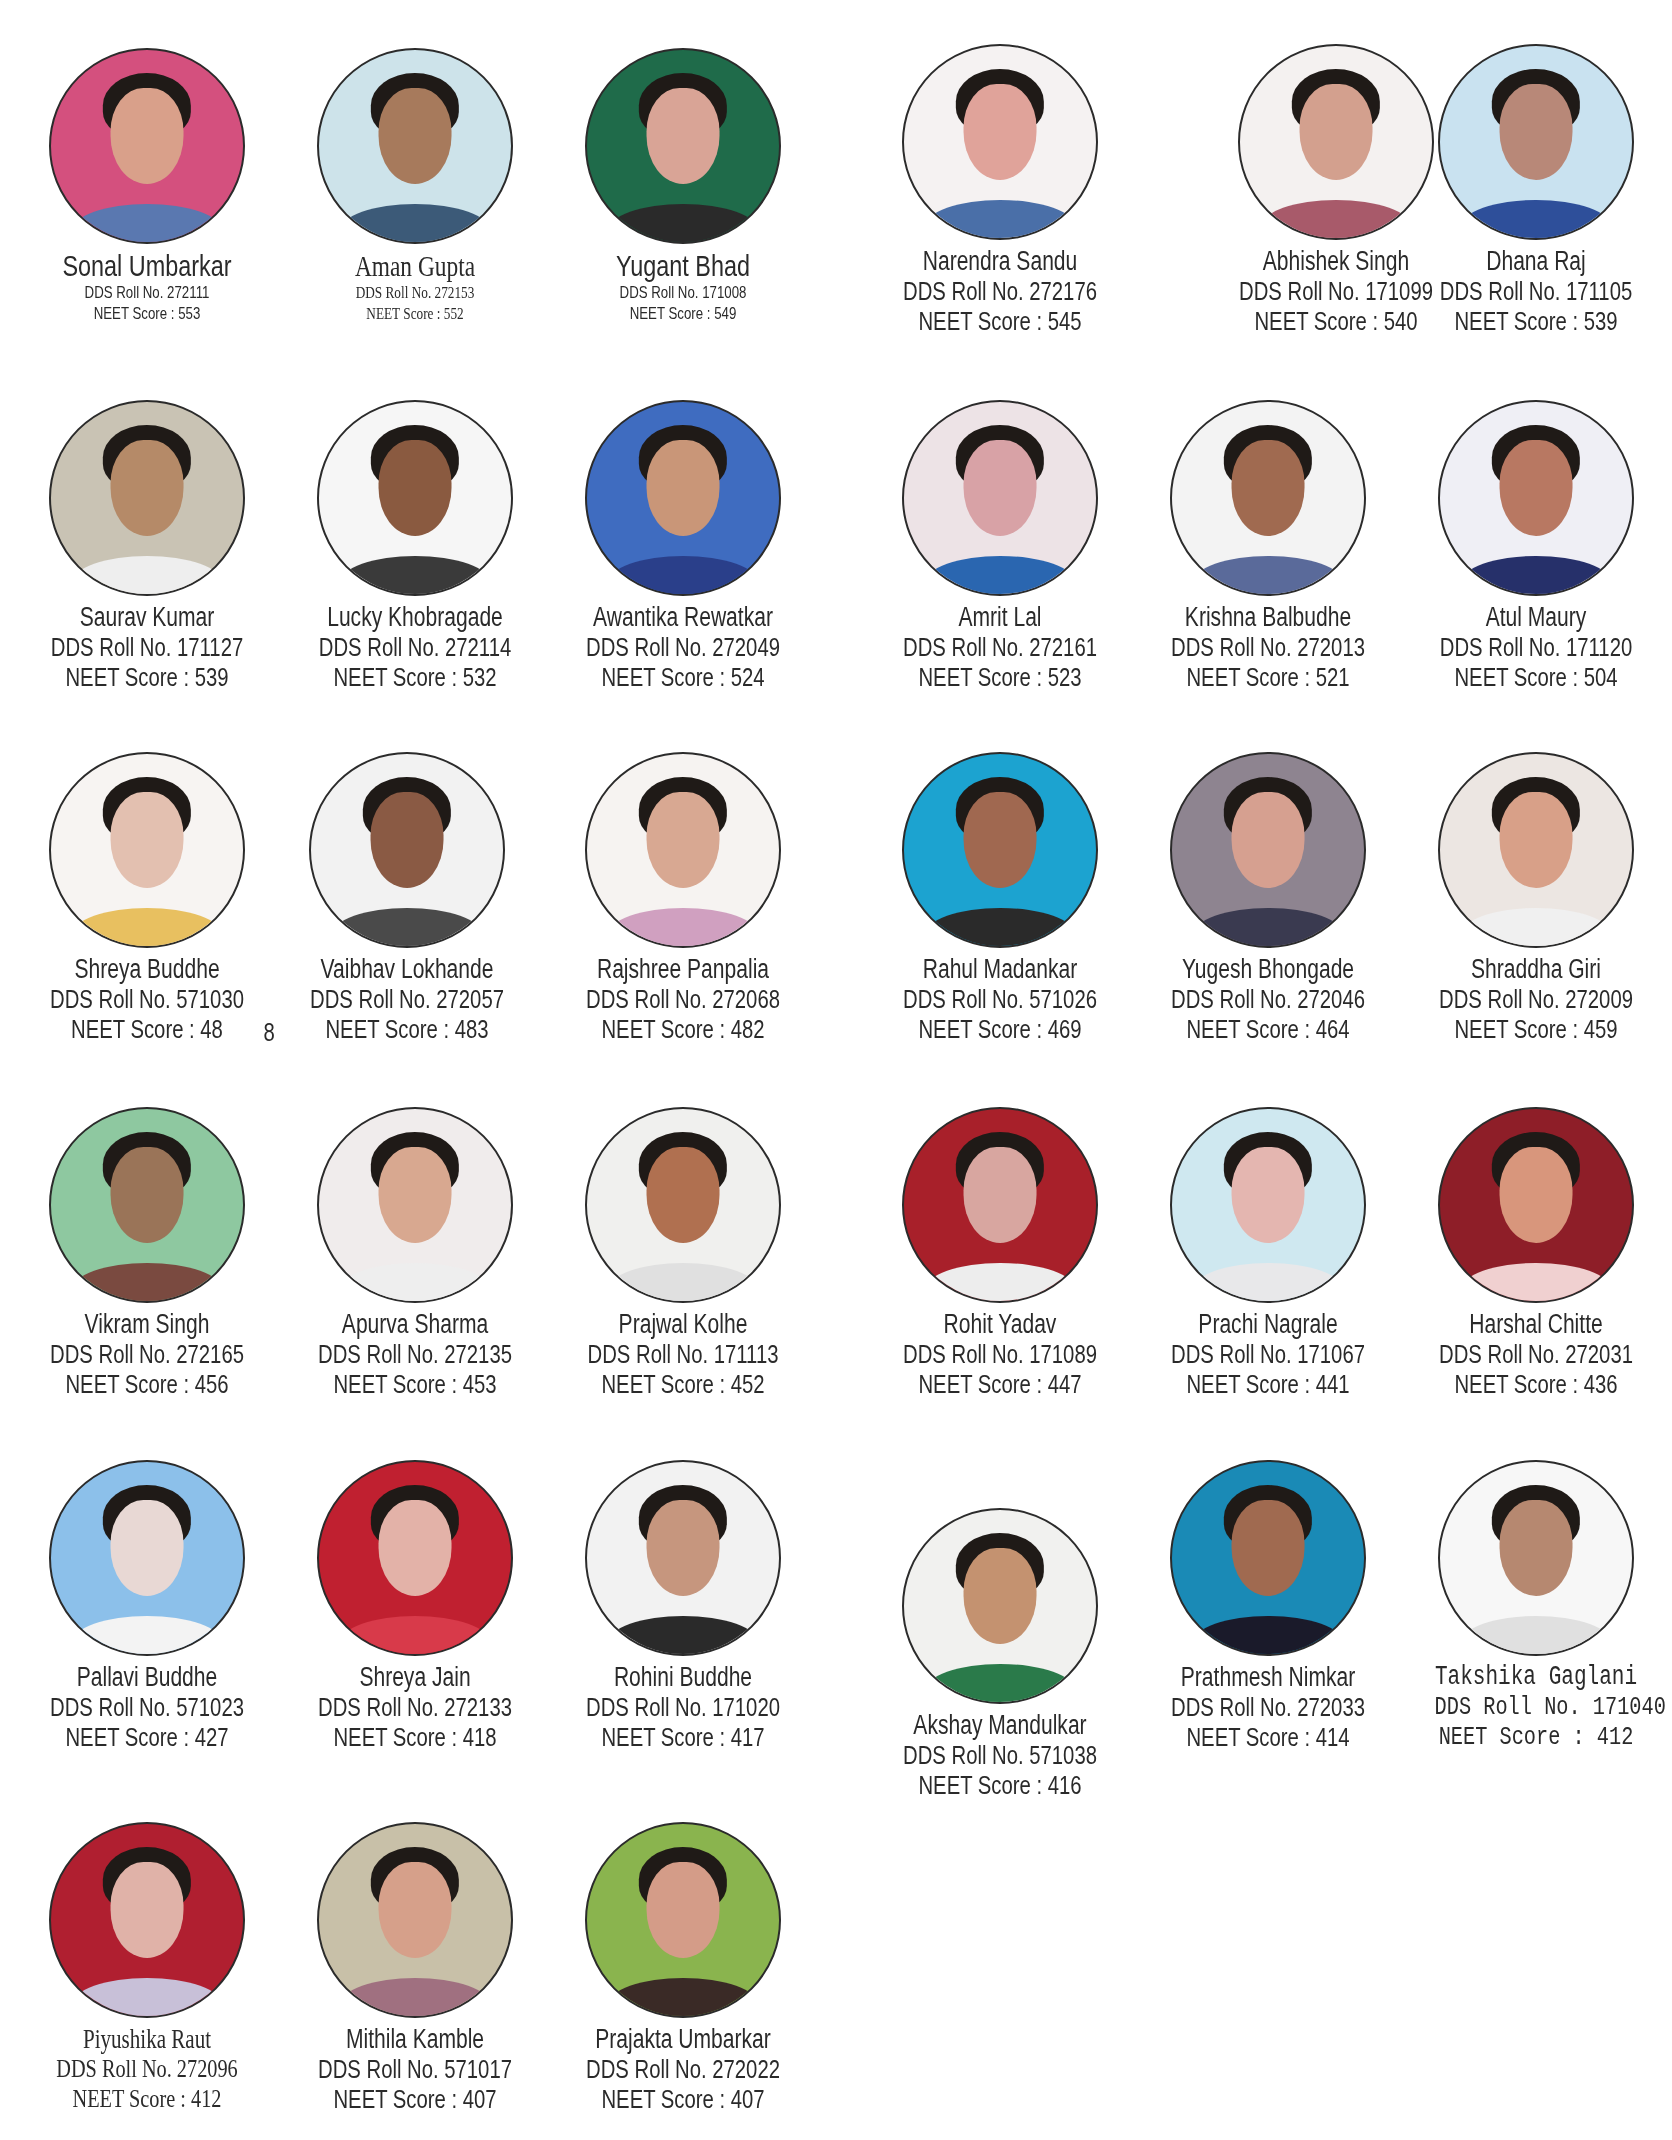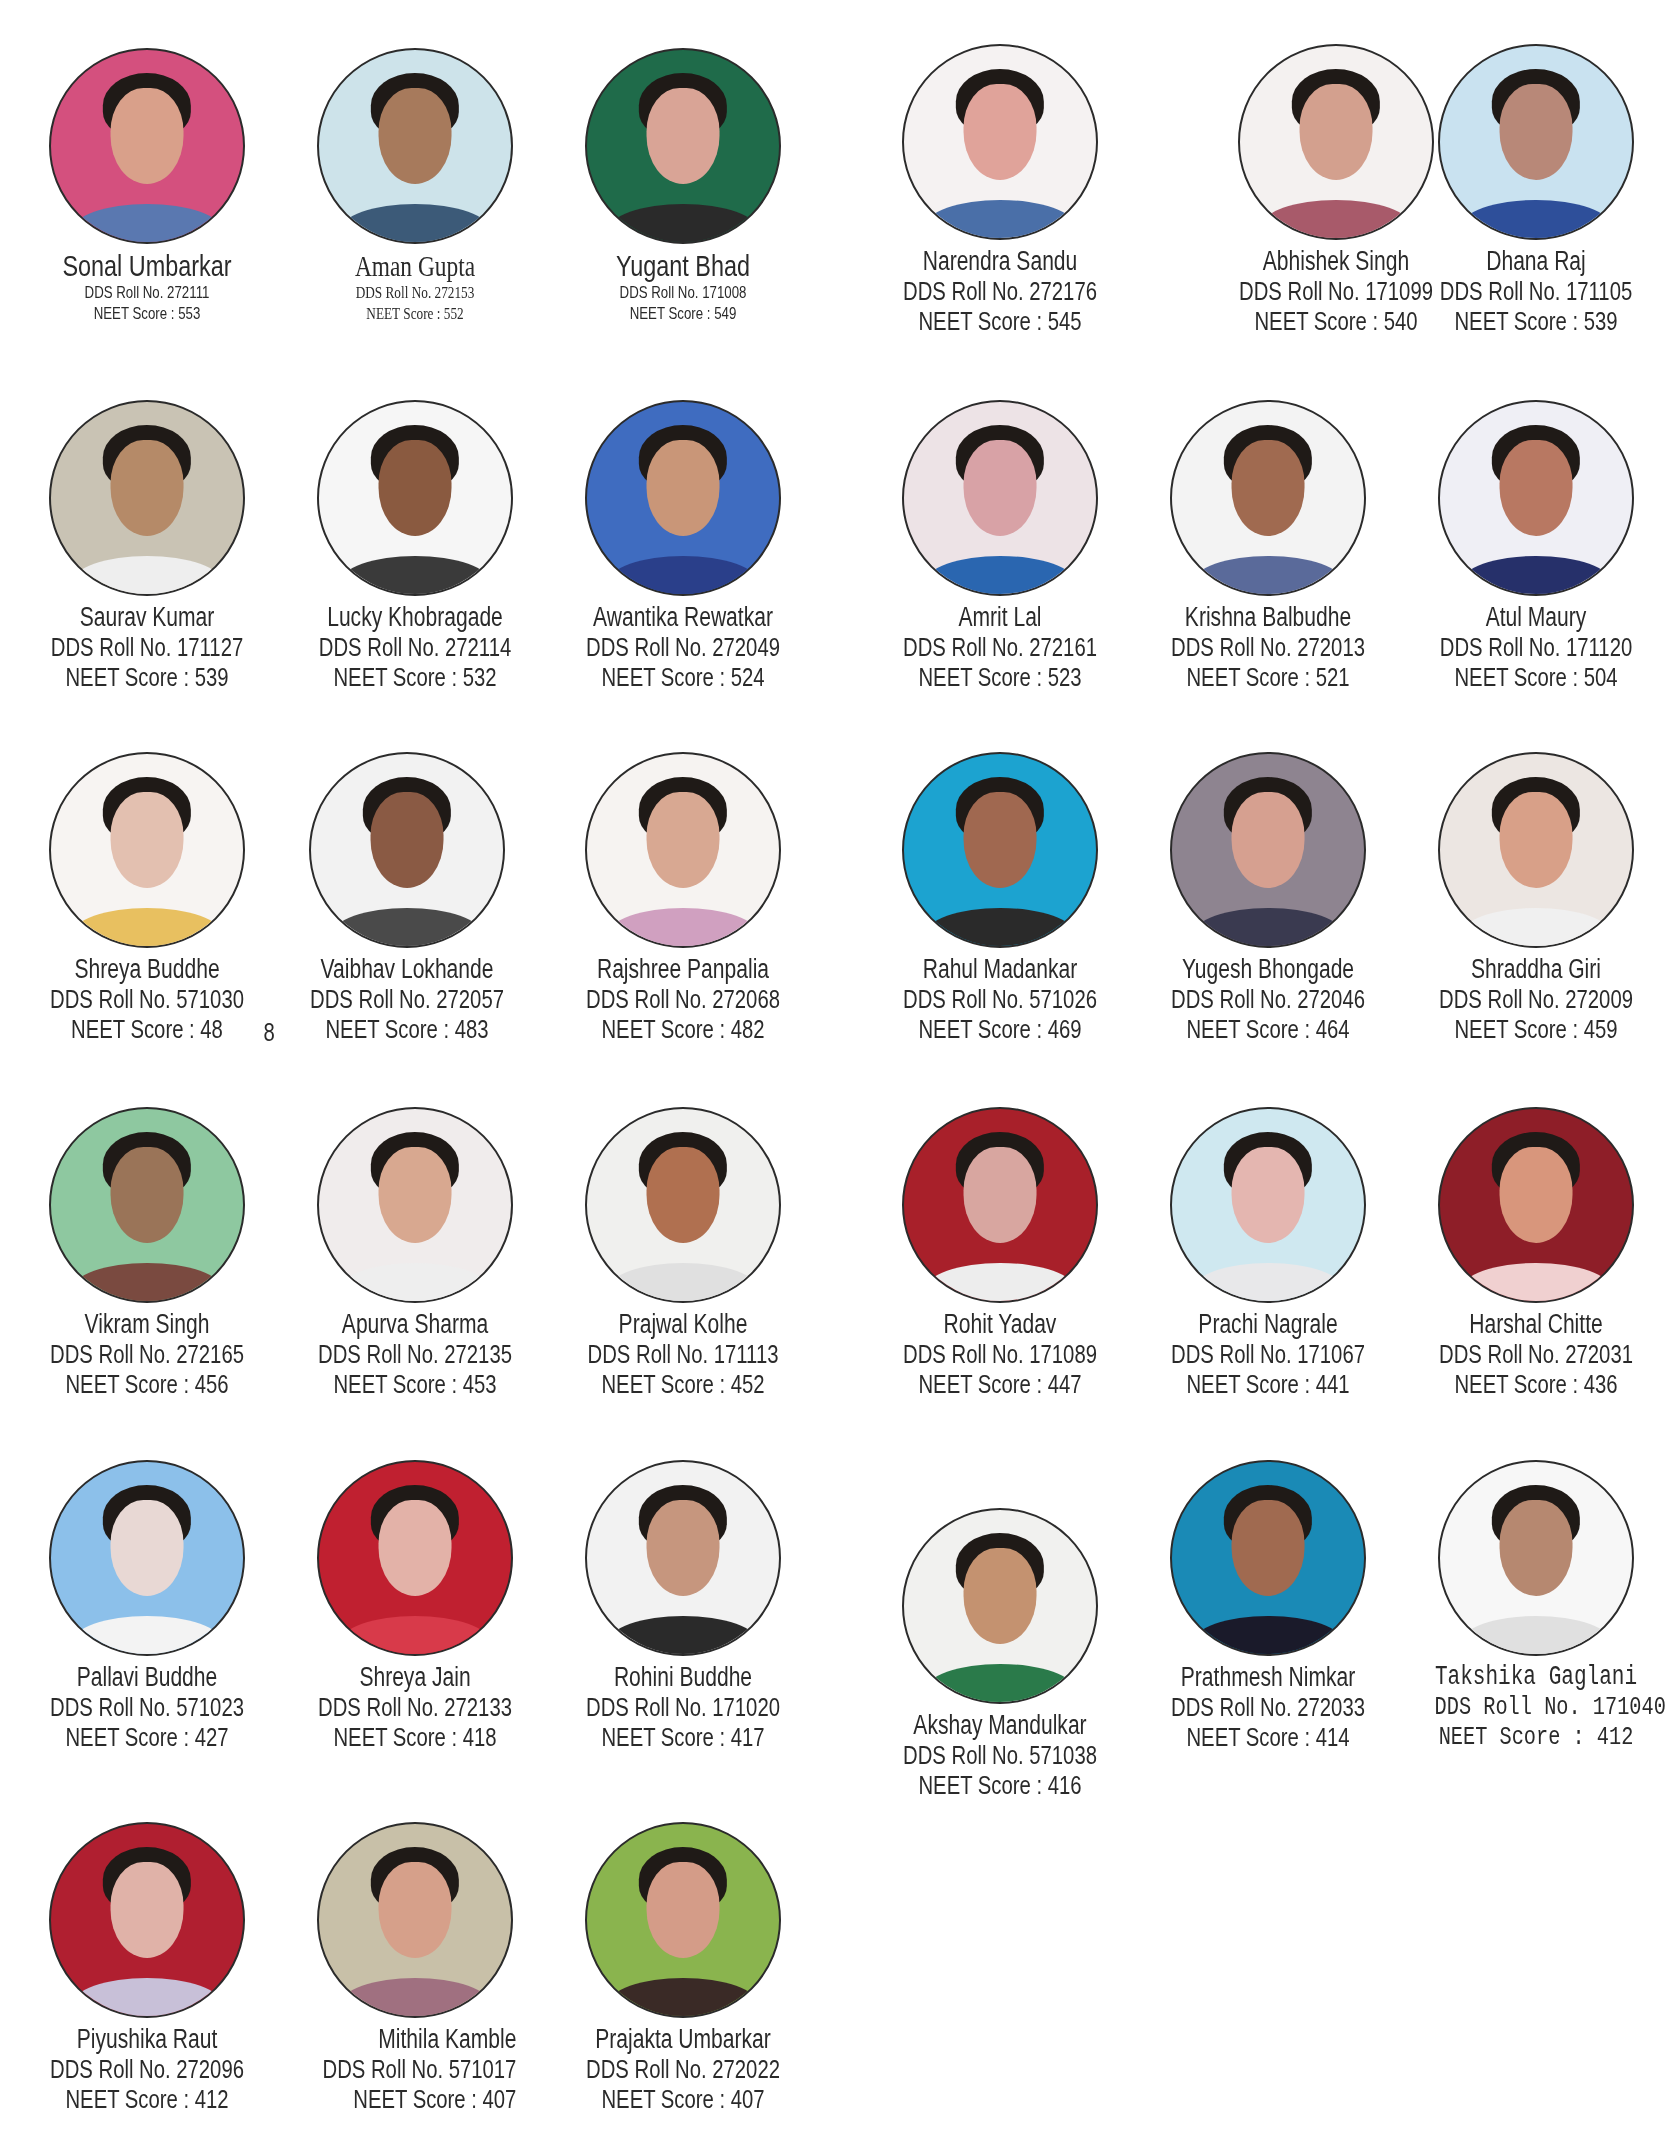--- a/index.html
+++ b/index.html
@@ -317,31 +317,31 @@
     <div class="card" style="left: 1406px; top: 1460px; font-family: Liberation Mono, monospace;">
       <div class="photo" style="background:#f7f7f7">
         <div class="body" style="background:#e0e0e0"></div>
         <div class="hair"></div>
         <div class="face" style="background:#b68870"></div>
       </div>
       <div class="name">Takshika Gaglani</div>
       <div class="line">DDS Roll No. 171040</div>
       <div class="line">NEET Score : 412</div>
     </div>
-    <div class="card" style="left: 17px; top: 1822px;">
+    <div class="card" style="left: 17px; top: 1822px; font-family: Liberation Serif, serif;">
       <div class="photo" style="background:#b01f30">
         <div class="body" style="background:#c8c0d8"></div>
         <div class="hair"></div>
         <div class="face" style="background:#e0b2a8"></div>
       </div>
       <div class="name">Piyushika Raut</div>
       <div class="line">DDS Roll No. 272096</div>
       <div class="line">NEET Score : 412</div>
     </div>
-    <div class="card" style="left: 285px; top: 1822px; text-align: right;">
+    <div class="card" style="left: 285px; top: 1822px;">
       <div class="photo" style="background:#c8c0a8">
         <div class="body" style="background:#a07080"></div>
         <div class="hair"></div>
         <div class="face" style="background:#d6a08a"></div>
       </div>
       <div class="name">Mithila Kamble</div>
       <div class="line">DDS Roll No. 571017</div>
       <div class="line">NEET Score : 407</div>
     </div>
     <div class="card" style="left: 553px; top: 1822px;">

